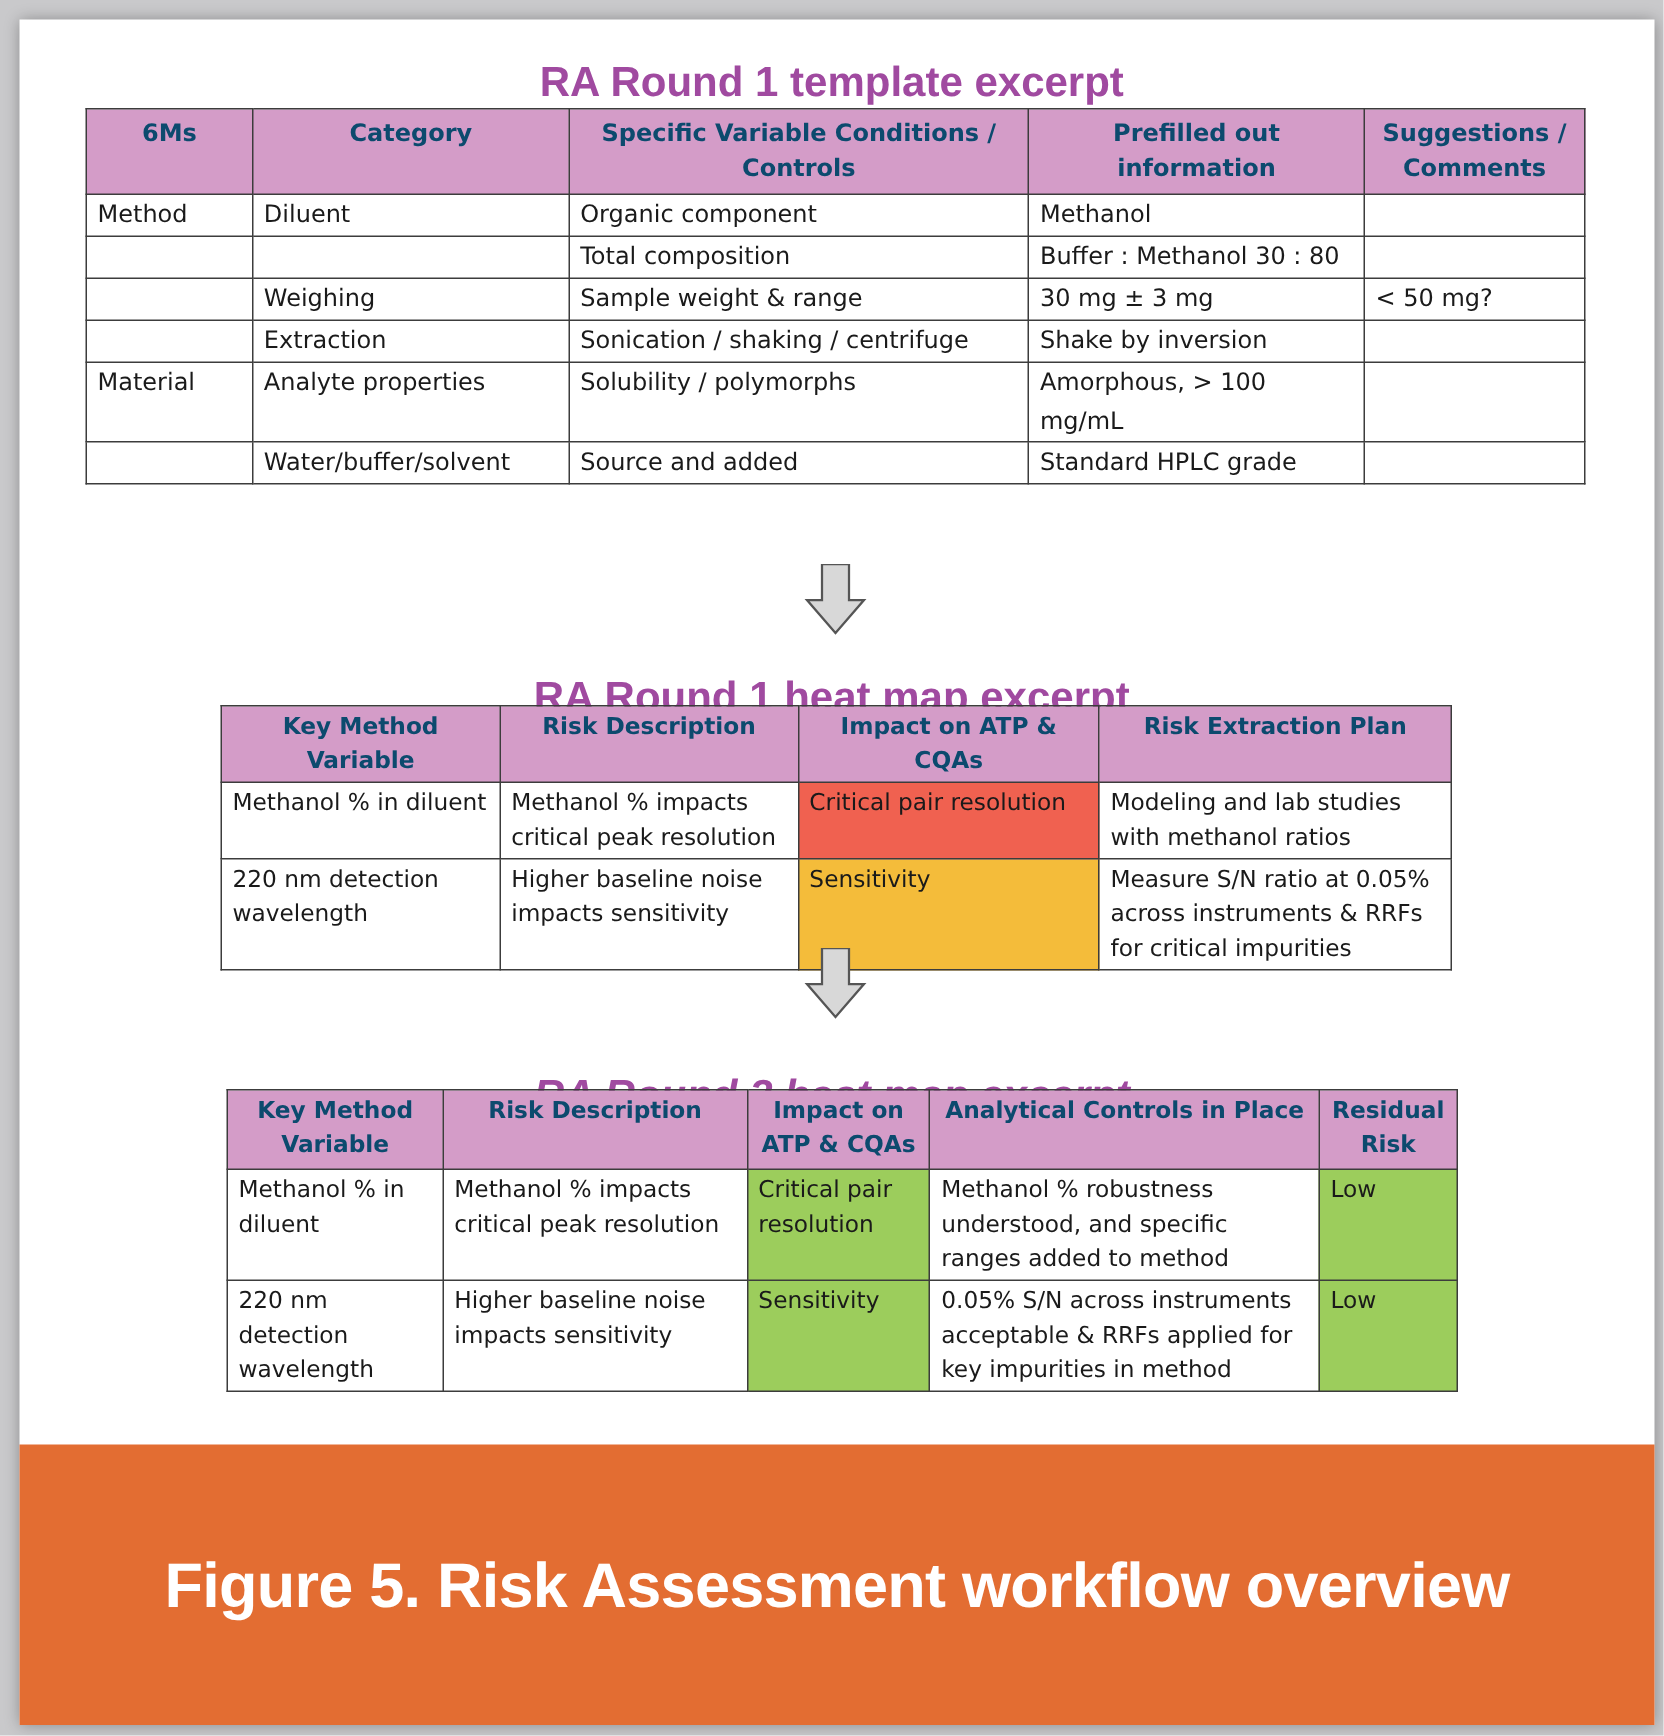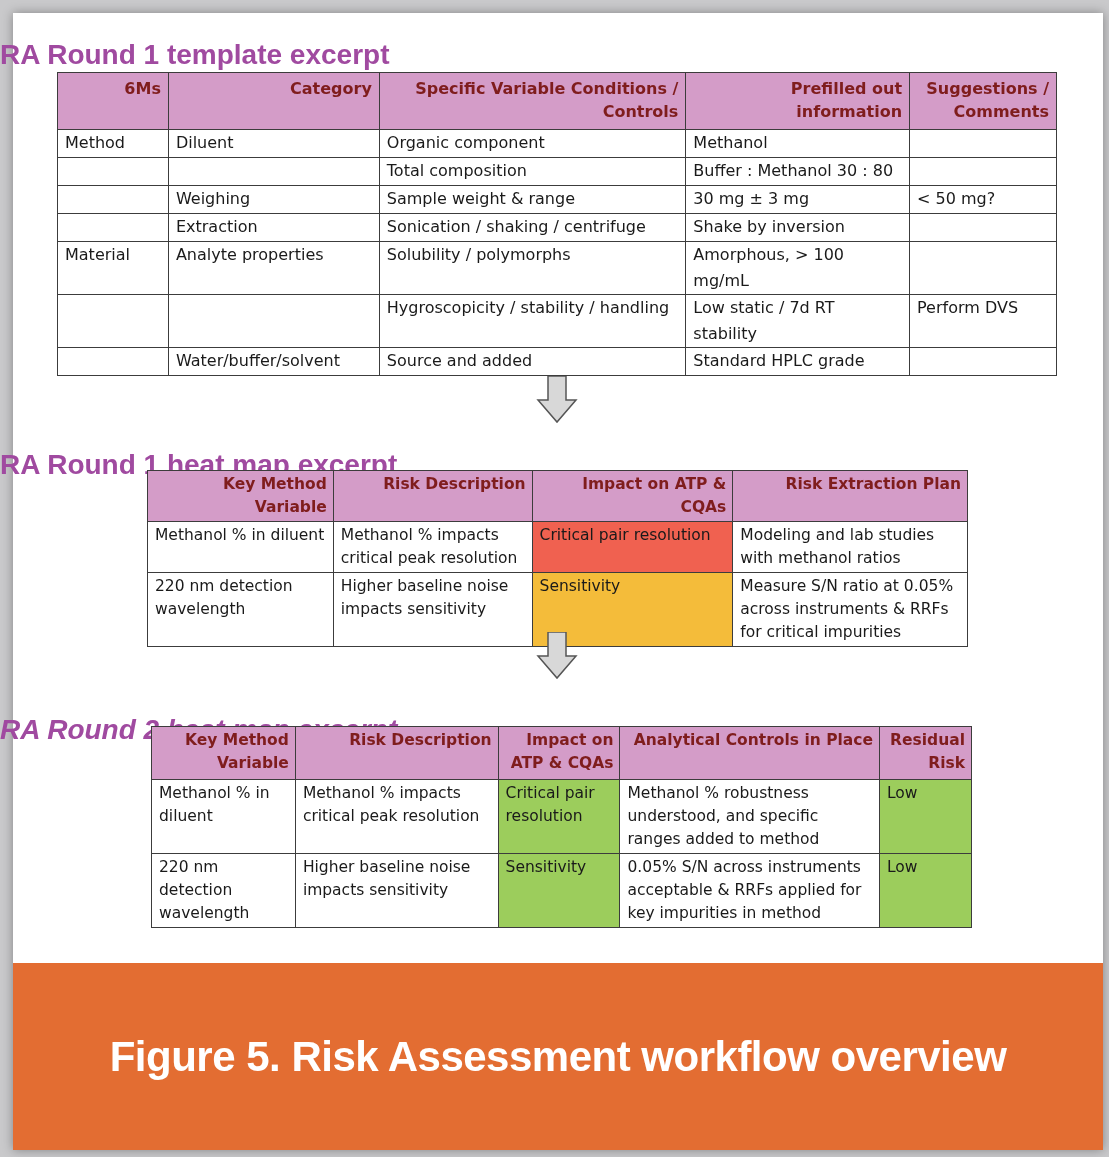--- a/index.html
+++ b/index.html
@@ -8,34 +8,34 @@
     background: #c9c9cb;
     font-family: "Liberation Sans", sans-serif;
     position: relative;
   }
   .card {
     position: absolute; left: 13px; top: 13px; width: 1090px; height: 1137px;
     background: #ffffff;
     box-shadow: 0 0 10px rgba(0,0,0,0.35);
   }
   .section-title {
-    position: absolute; left: 0; width: 1109px; text-align: left;
+    position: absolute; left: 0; width: 1109px; text-align: center;
     color: #a04aa0; font-weight: bold; font-size: 28px;
     font-family: "Liberation Sans", sans-serif;
   }
   table.grid {
     position: absolute; border-collapse: collapse;
     font-family: "DejaVu Sans", sans-serif; font-size: 15.5px; color: #1a1a1a;
   }
   table.grid th, table.grid td {
     border: 1.5px solid #3c3c3c; padding: 2px 7px; vertical-align: top; text-align: left;
     line-height: 23px;
   }
   table.grid th {
-    background: #d49cc8; font-weight: bold; text-align: right; color: #7f1d1d;
+    background: #d49cc8; font-weight: bold; text-align: center; color: #0c4a6e;
   }
   #t1 { left: 57px; top: 72px; width: 1000px; font-size: 16px; }
   #t1 td { height: 27px; line-height: 26px; padding: 0 7px; }
   #t1 th { height: 50px; vertical-align: top; padding-top: 4px; }
   #t2 { left: 147px; top: 470px; width: 821px; }
   #t2 th { height: 26px; padding: 2px 6px; }
   #t3 { left: 151px; top: 726px; width: 821px; }
   #t3 th { height: 48px; padding: 2px 6px; }
   .red { background: #f06150; }
   .amber { background: #f4bc3a; }
@@ -105,27 +105,20 @@
       </tr>
       <tr>
         <td>Material</td>
         <td>Analyte properties</td>
         <td>Solubility / polymorphs</td>
         <td>Amorphous, &gt; 100 mg/mL</td>
         <td></td>
       </tr>
       <tr>
         <td></td>
-        <td></td>
-        <td>Hygroscopicity / stability / handling</td>
-        <td>Low static / 7d RT stability</td>
-        <td>Perform DVS</td>
-      </tr>
-      <tr>
-        <td></td>
         <td>Water/buffer/solvent</td>
         <td>Source and added</td>
         <td>Standard HPLC grade</td>
         <td></td>
       </tr>
     </tbody>
 </table>
 
 <svg class="arrow" style="top:376px;" viewBox="0 0 42 48">
   <polygon points="12,0 30,0 30,24 40,24 21,46 2,24 12,24" fill="#d8d8d8" stroke="#555" stroke-width="1.5"></polygon>

